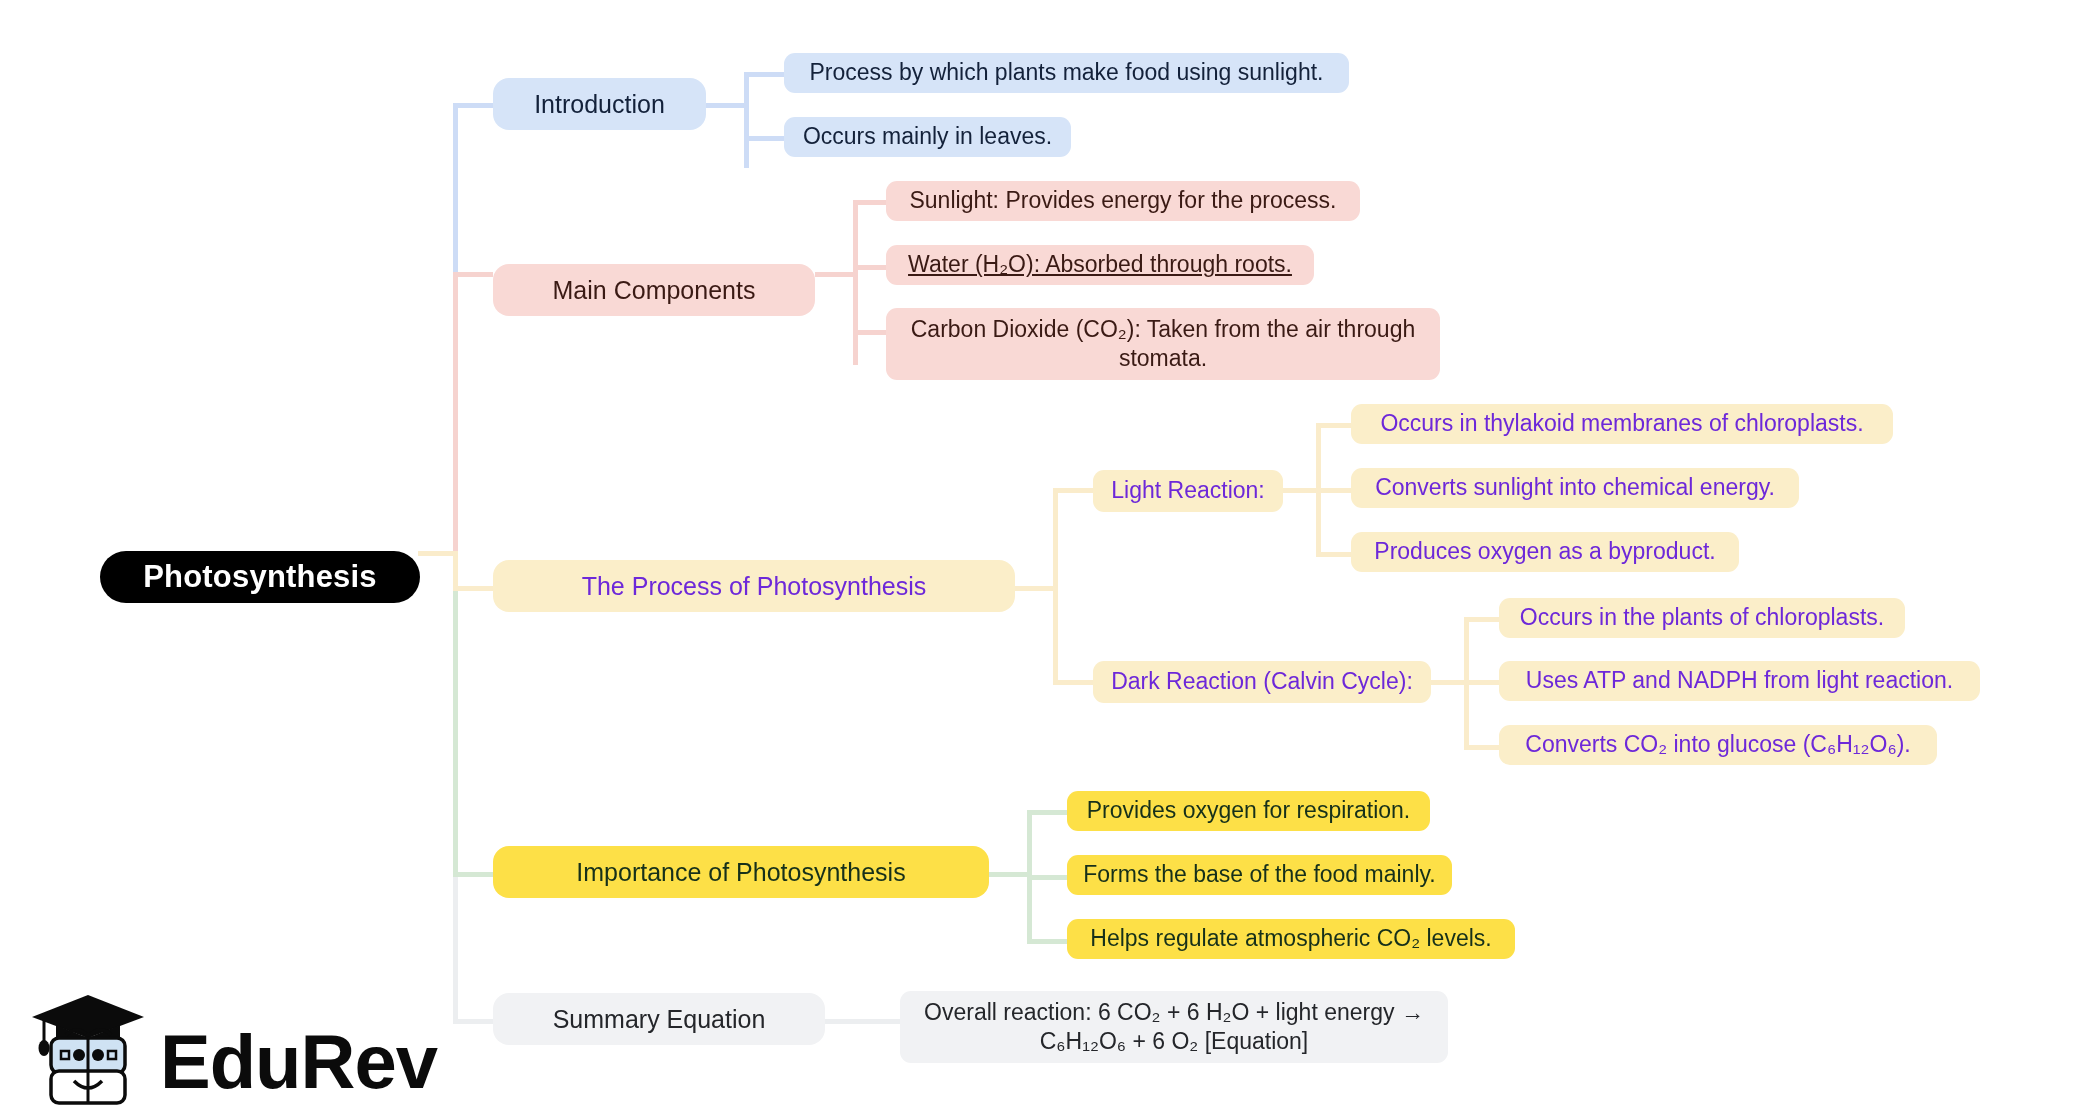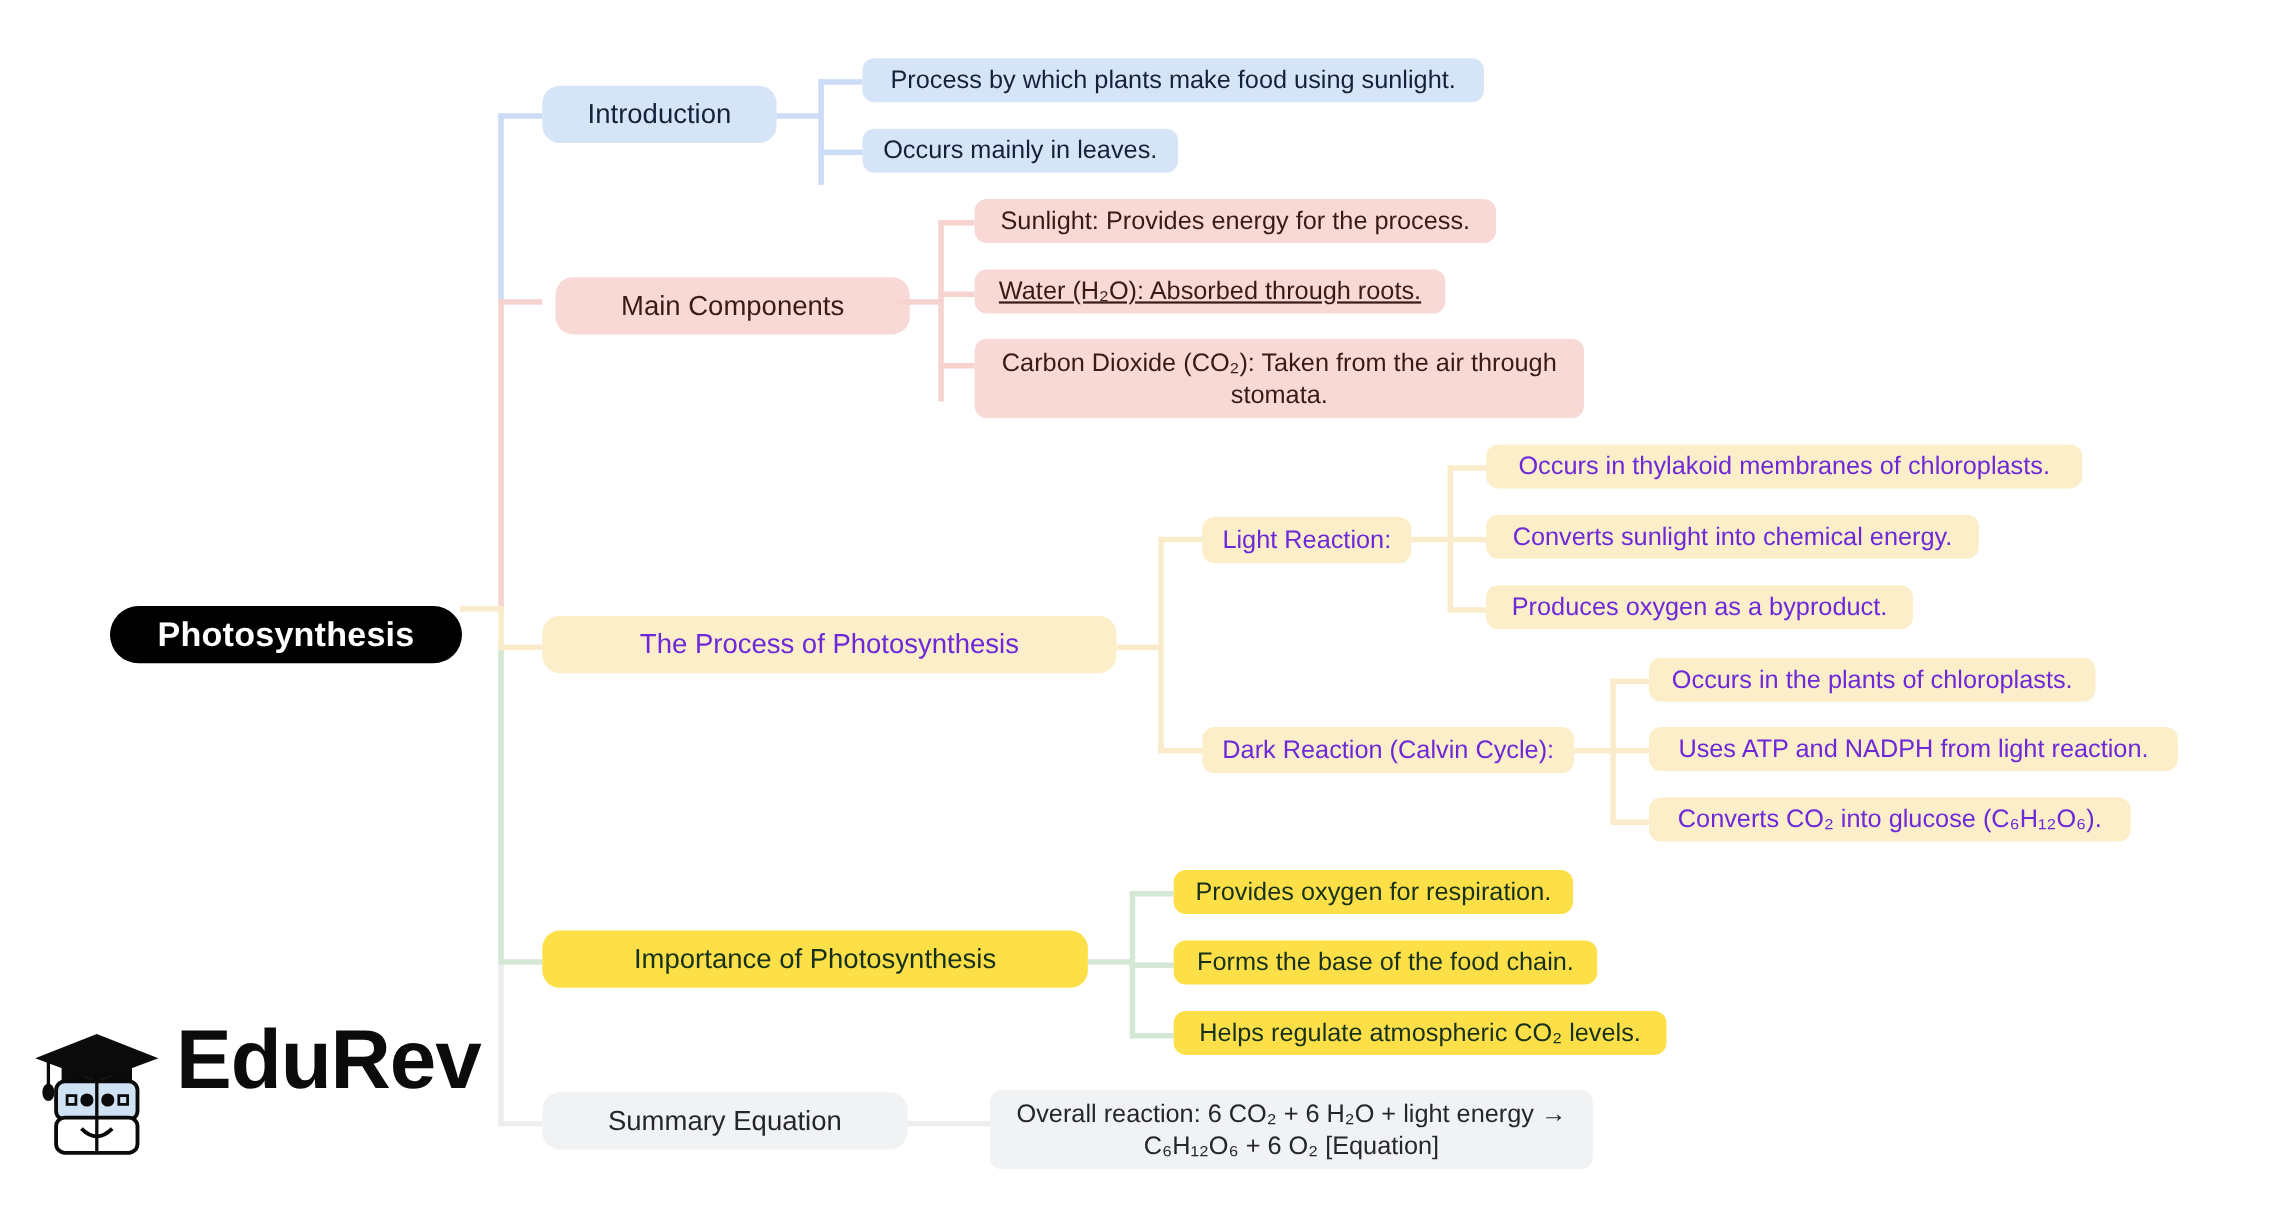--- a/index.html
+++ b/index.html
@@ -72,26 +72,26 @@
   .bg-blue   { background: #d6e4f8; color: #13213a; }
   .bg-pink   { background: #f9d9d5; color: #3a1a14; }
   .bg-yellow { background: #fbeec9; color: #6d28d9; }
   .bg-green  { background: #fde047; color: #16301a; }
   .bg-grey   { background: #f1f2f4; color: #24262a; }
 
   
   #logo {
     position: absolute;
     left: 22px;
-    top: 920px;
+    top: 950px;
     width: 420px;
     height: 155px;
     background: #ffffff;
     display: flex;
-    align-items: flex-start;
+    align-items: flex-end;
   }
   #logo .mark { width: 130px; height: 130px; flex: 0 0 auto; }
   #logo .word {
     font-family: "Liberation Sans", sans-serif;
     font-weight: bold;
     font-size: 76px;
     color: #0b0b0b;
     letter-spacing: -1px;
     margin-left: 8px;
   }
@@ -133,21 +133,21 @@
   <div class="conn h blue" style="left:744px; top:72px;  width:40px;"></div>
   <div class="conn h blue" style="left:744px; top:136px; width:40px;"></div>
 
   <div class="node lvl2 bg-blue" style="left:784px; top:53px; width:565px; height:40px;">
     <span>Process by which plants make food using sunlight.</span>
   </div>
   <div class="node lvl2 bg-blue" style="left:784px; top:117px; width:287px; height:40px;">
     <span>Occurs mainly in leaves.</span>
   </div>
 
-  <div class="node lvl1 bg-pink" style="left:493px; top:252px; width:322px; height:52px;margin-left:12px;">
+  <div class="node lvl1 bg-pink" style="left:493px; top:264px; width:322px; height:52px;">
     <span>Main Components</span>
   </div>
   <div class="conn h pink" style="left:815px; top:272px; width:40px;"></div>
   <div class="conn v pink" style="left:853px; top:200px; height:165px;"></div>
   <div class="conn h pink" style="left:853px; top:200px; width:33px;"></div>
   <div class="conn h pink" style="left:853px; top:265px; width:33px;"></div>
   <div class="conn h pink" style="left:853px; top:330px; width:33px;"></div>
 
   <div class="node lvl2 bg-pink" style="left:886px; top:181px; width:474px; height:40px;">
     <span>Sunlight: Provides energy for the process.</span>
@@ -211,21 +211,21 @@
   <div class="conn h green" style="left:989px; top:872px; width:40px;"></div>
   <div class="conn v green" style="left:1027px; top:810px; height:130px;"></div>
   <div class="conn h green" style="left:1027px; top:810px; width:40px;"></div>
   <div class="conn h green" style="left:1027px; top:875px; width:40px;"></div>
   <div class="conn h green" style="left:1027px; top:939px; width:40px;"></div>
 
   <div class="node lvl2 bg-green" style="left:1067px; top:791px; width:363px; height:40px;">
     <span>Provides oxygen for respiration.</span>
   </div>
   <div class="node lvl2 bg-green" style="left:1067px; top:855px; width:385px; height:40px;">
-    <span>Forms the base of the food chain.</span>
+    <span>Forms the base of the food mainly.</span>
   </div>
   <div class="node lvl2 bg-green" style="left:1067px; top:919px; width:448px; height:40px;">
     <span>Helps regulate atmospheric CO₂ levels.</span>
   </div>
 
   <div class="node lvl1 bg-grey" style="left:493px; top:993px; width:332px; height:52px;">
     <span>Summary Equation</span>
   </div>
   <div class="conn h grey" style="left:825px; top:1019px; width:75px;"></div>
 

